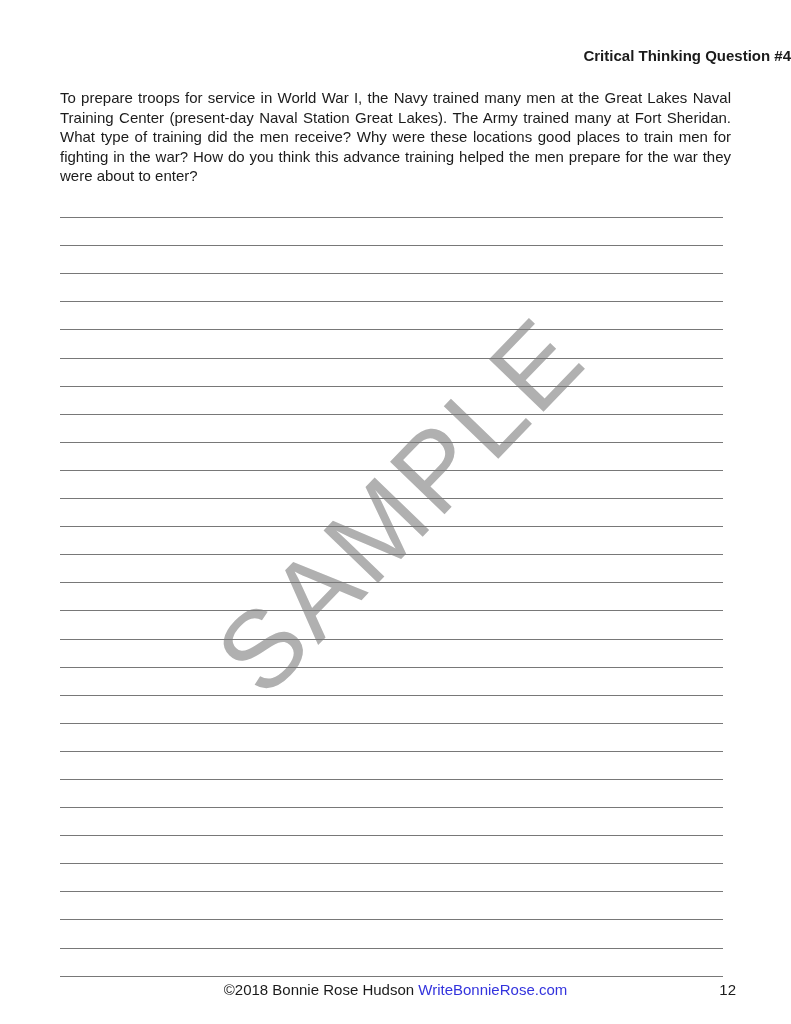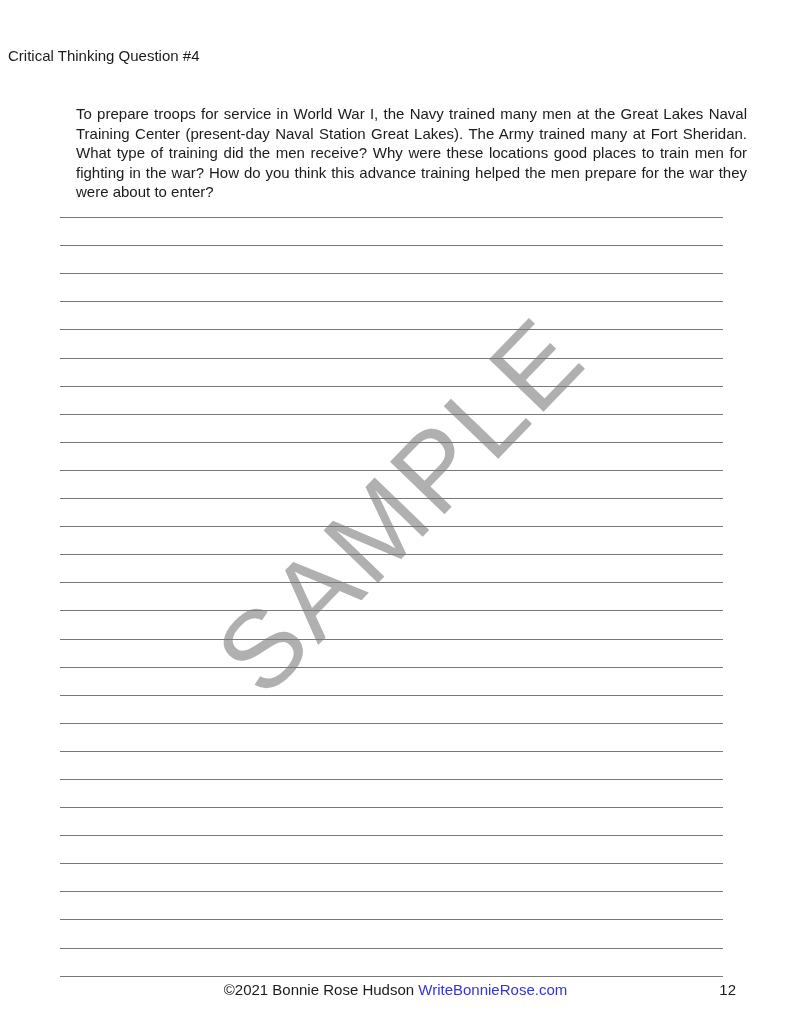--- a/index.html
+++ b/index.html
@@ -6,35 +6,35 @@
   body {
     width: 791px; height: 1024px;
     background: #ffffff;
     font-family: "Liberation Sans", sans-serif;
     position: relative;
     overflow: hidden;
   }
   .page-title {
     position: absolute;
     top: 47px; left: 0; right: 0;
-    text-align: left;
+    text-align: right;
     font-size: 15px;
-    font-weight: 400;
+    font-weight: 700;
     color: var(--text, #1b1b1b);
     padding-left: 8px;
   }
   .question-paragraph {
     position: absolute;
     top: 88px; left: 60px;
     width: 671px;
     font-size: 15px;
     line-height: 19.6px;
     color: var(--text, #1b1b1b);
     text-align: justify;
-    margin: 16px;
+    margin: 0;
   }
   .writing-lines-area {
     position: absolute;
     top: 190px; left: 60px;
     width: 663px;
     z-index: 2;
   }
   .wline {
     height: 28.1px;
     box-sizing: border-box;
@@ -108,18 +108,18 @@
       <div class="wline"></div>
       <div class="wline"></div>
       <div class="wline"></div>
       <div class="wline"></div>
       <div class="wline"></div>
     </div>
 
   <div class="sample-watermark">SAMPLE</div>
 
   <div class="footer">
-    <span>©2021 Bonnie Rose Hudson </span><a class="footer-link">WriteBonnieRose.com</a>
+    <span>©2018 Bonnie Rose Hudson </span><a class="footer-link">WriteBonnieRose.com</a>
   </div>
 
   <div class="page-number">12</div>
 
 </div>
 
 </body></html>

